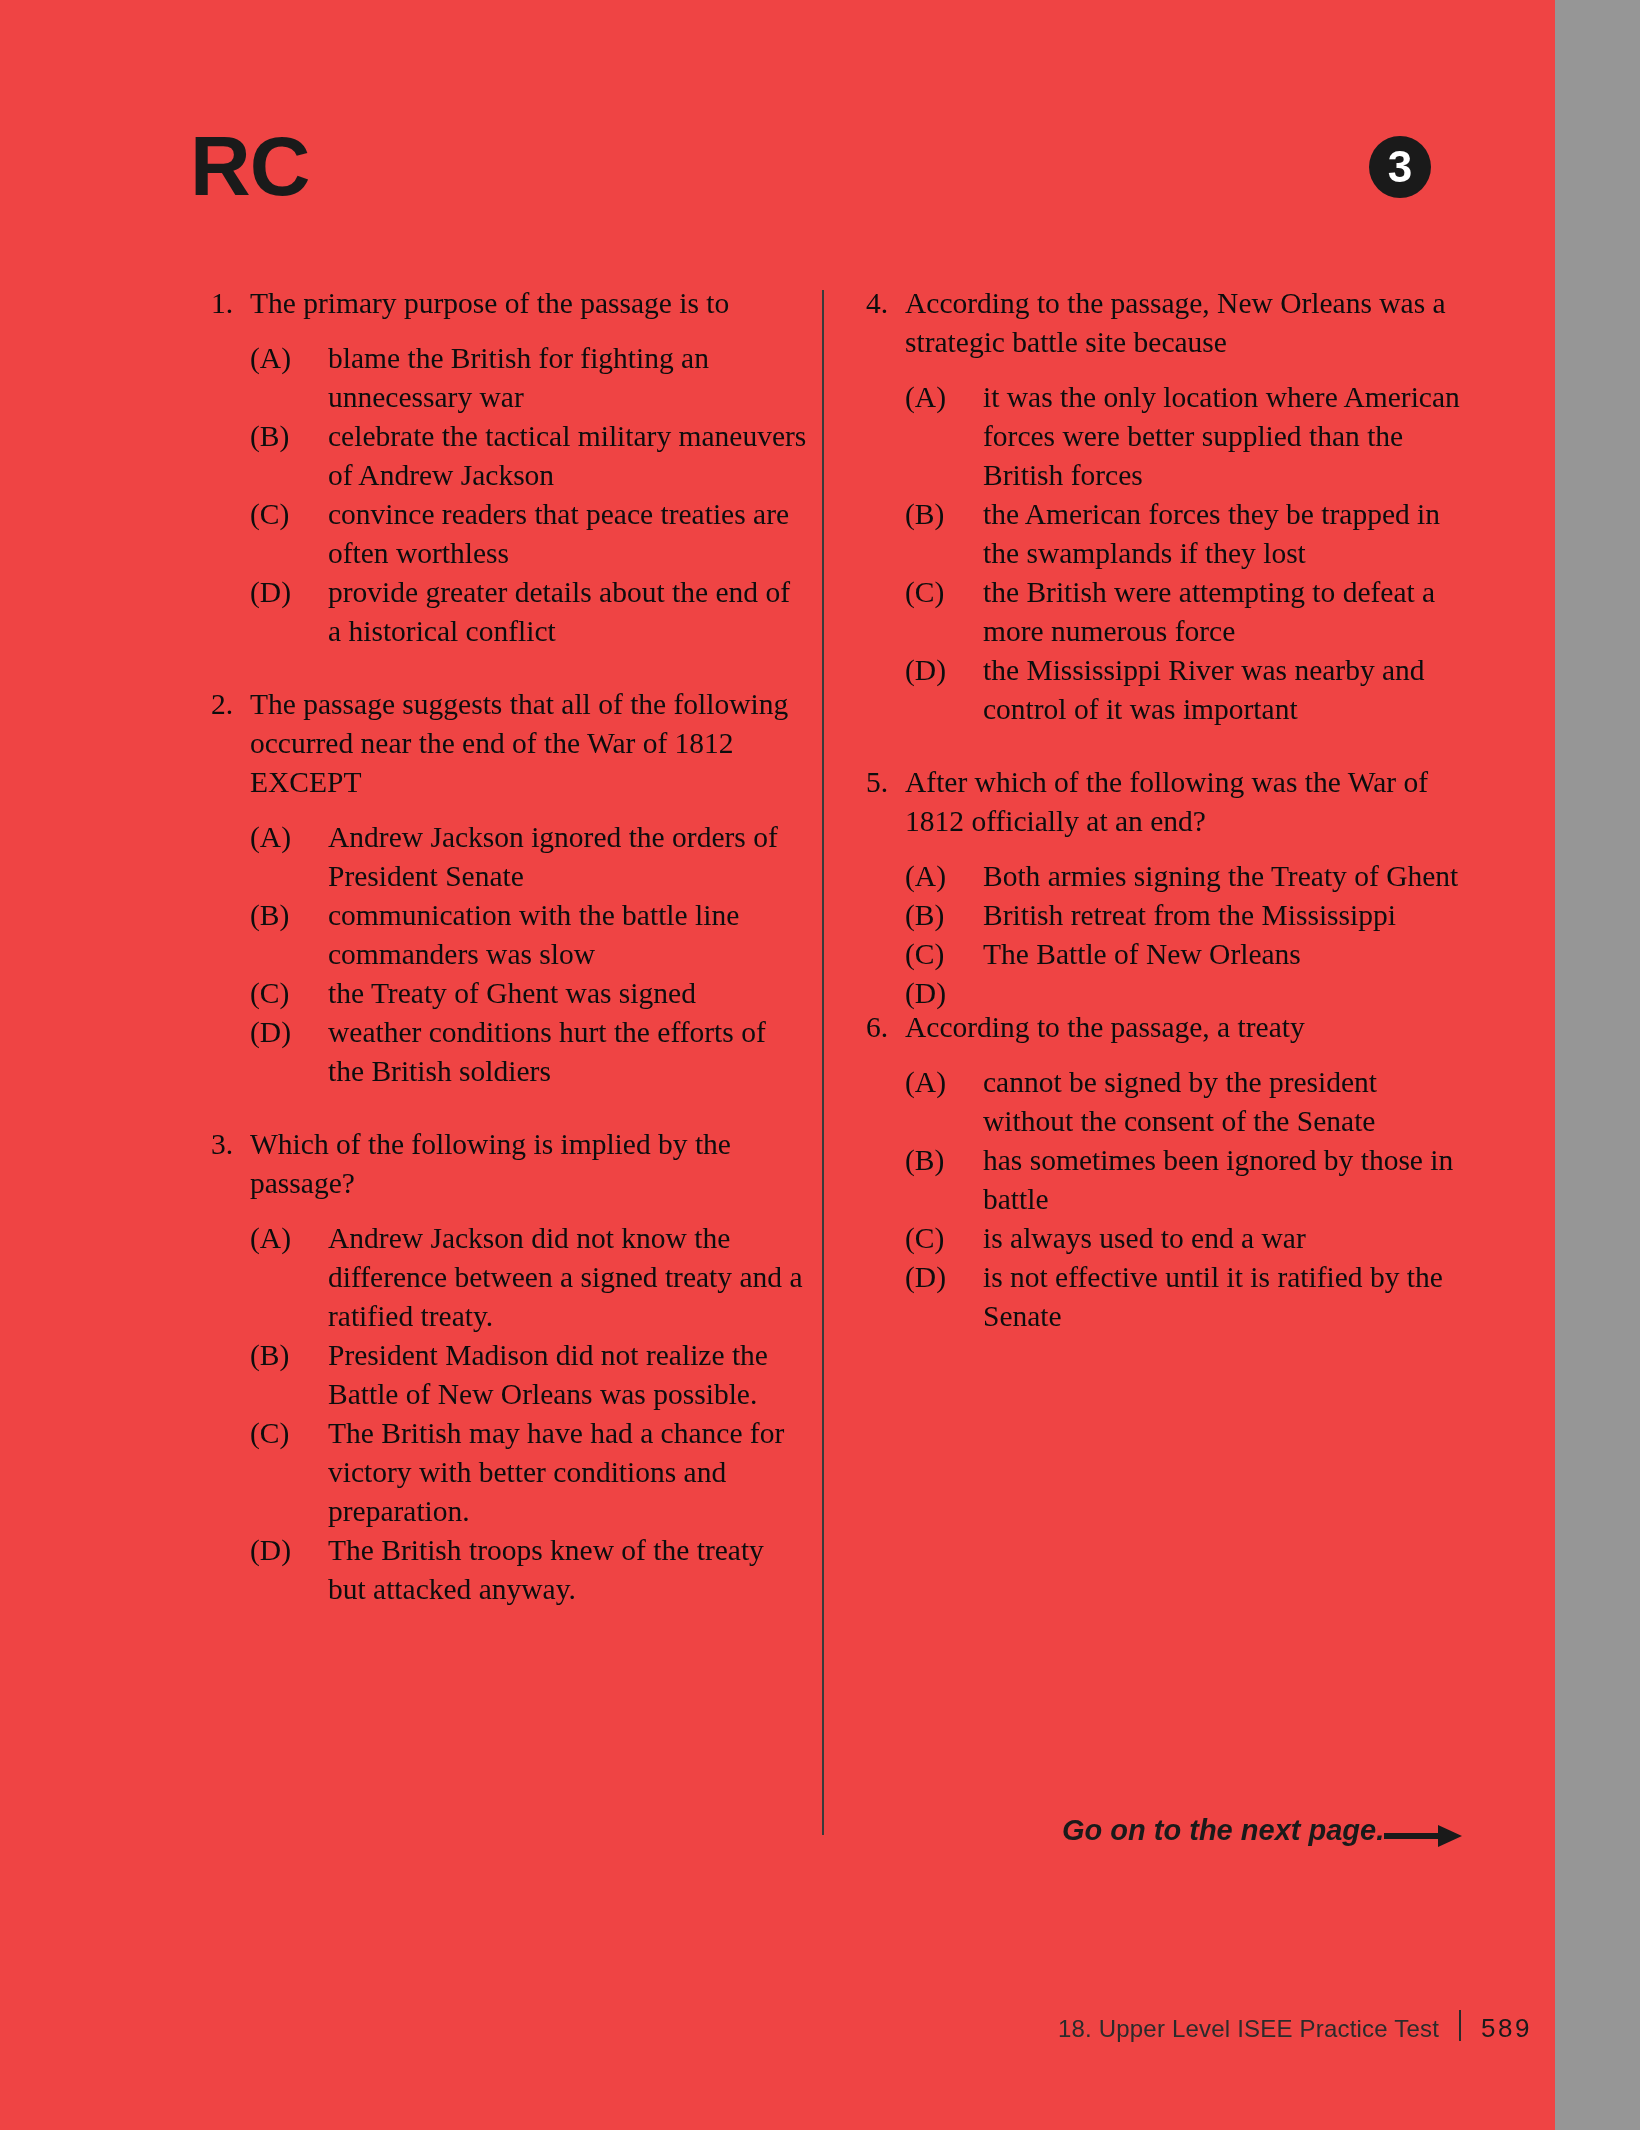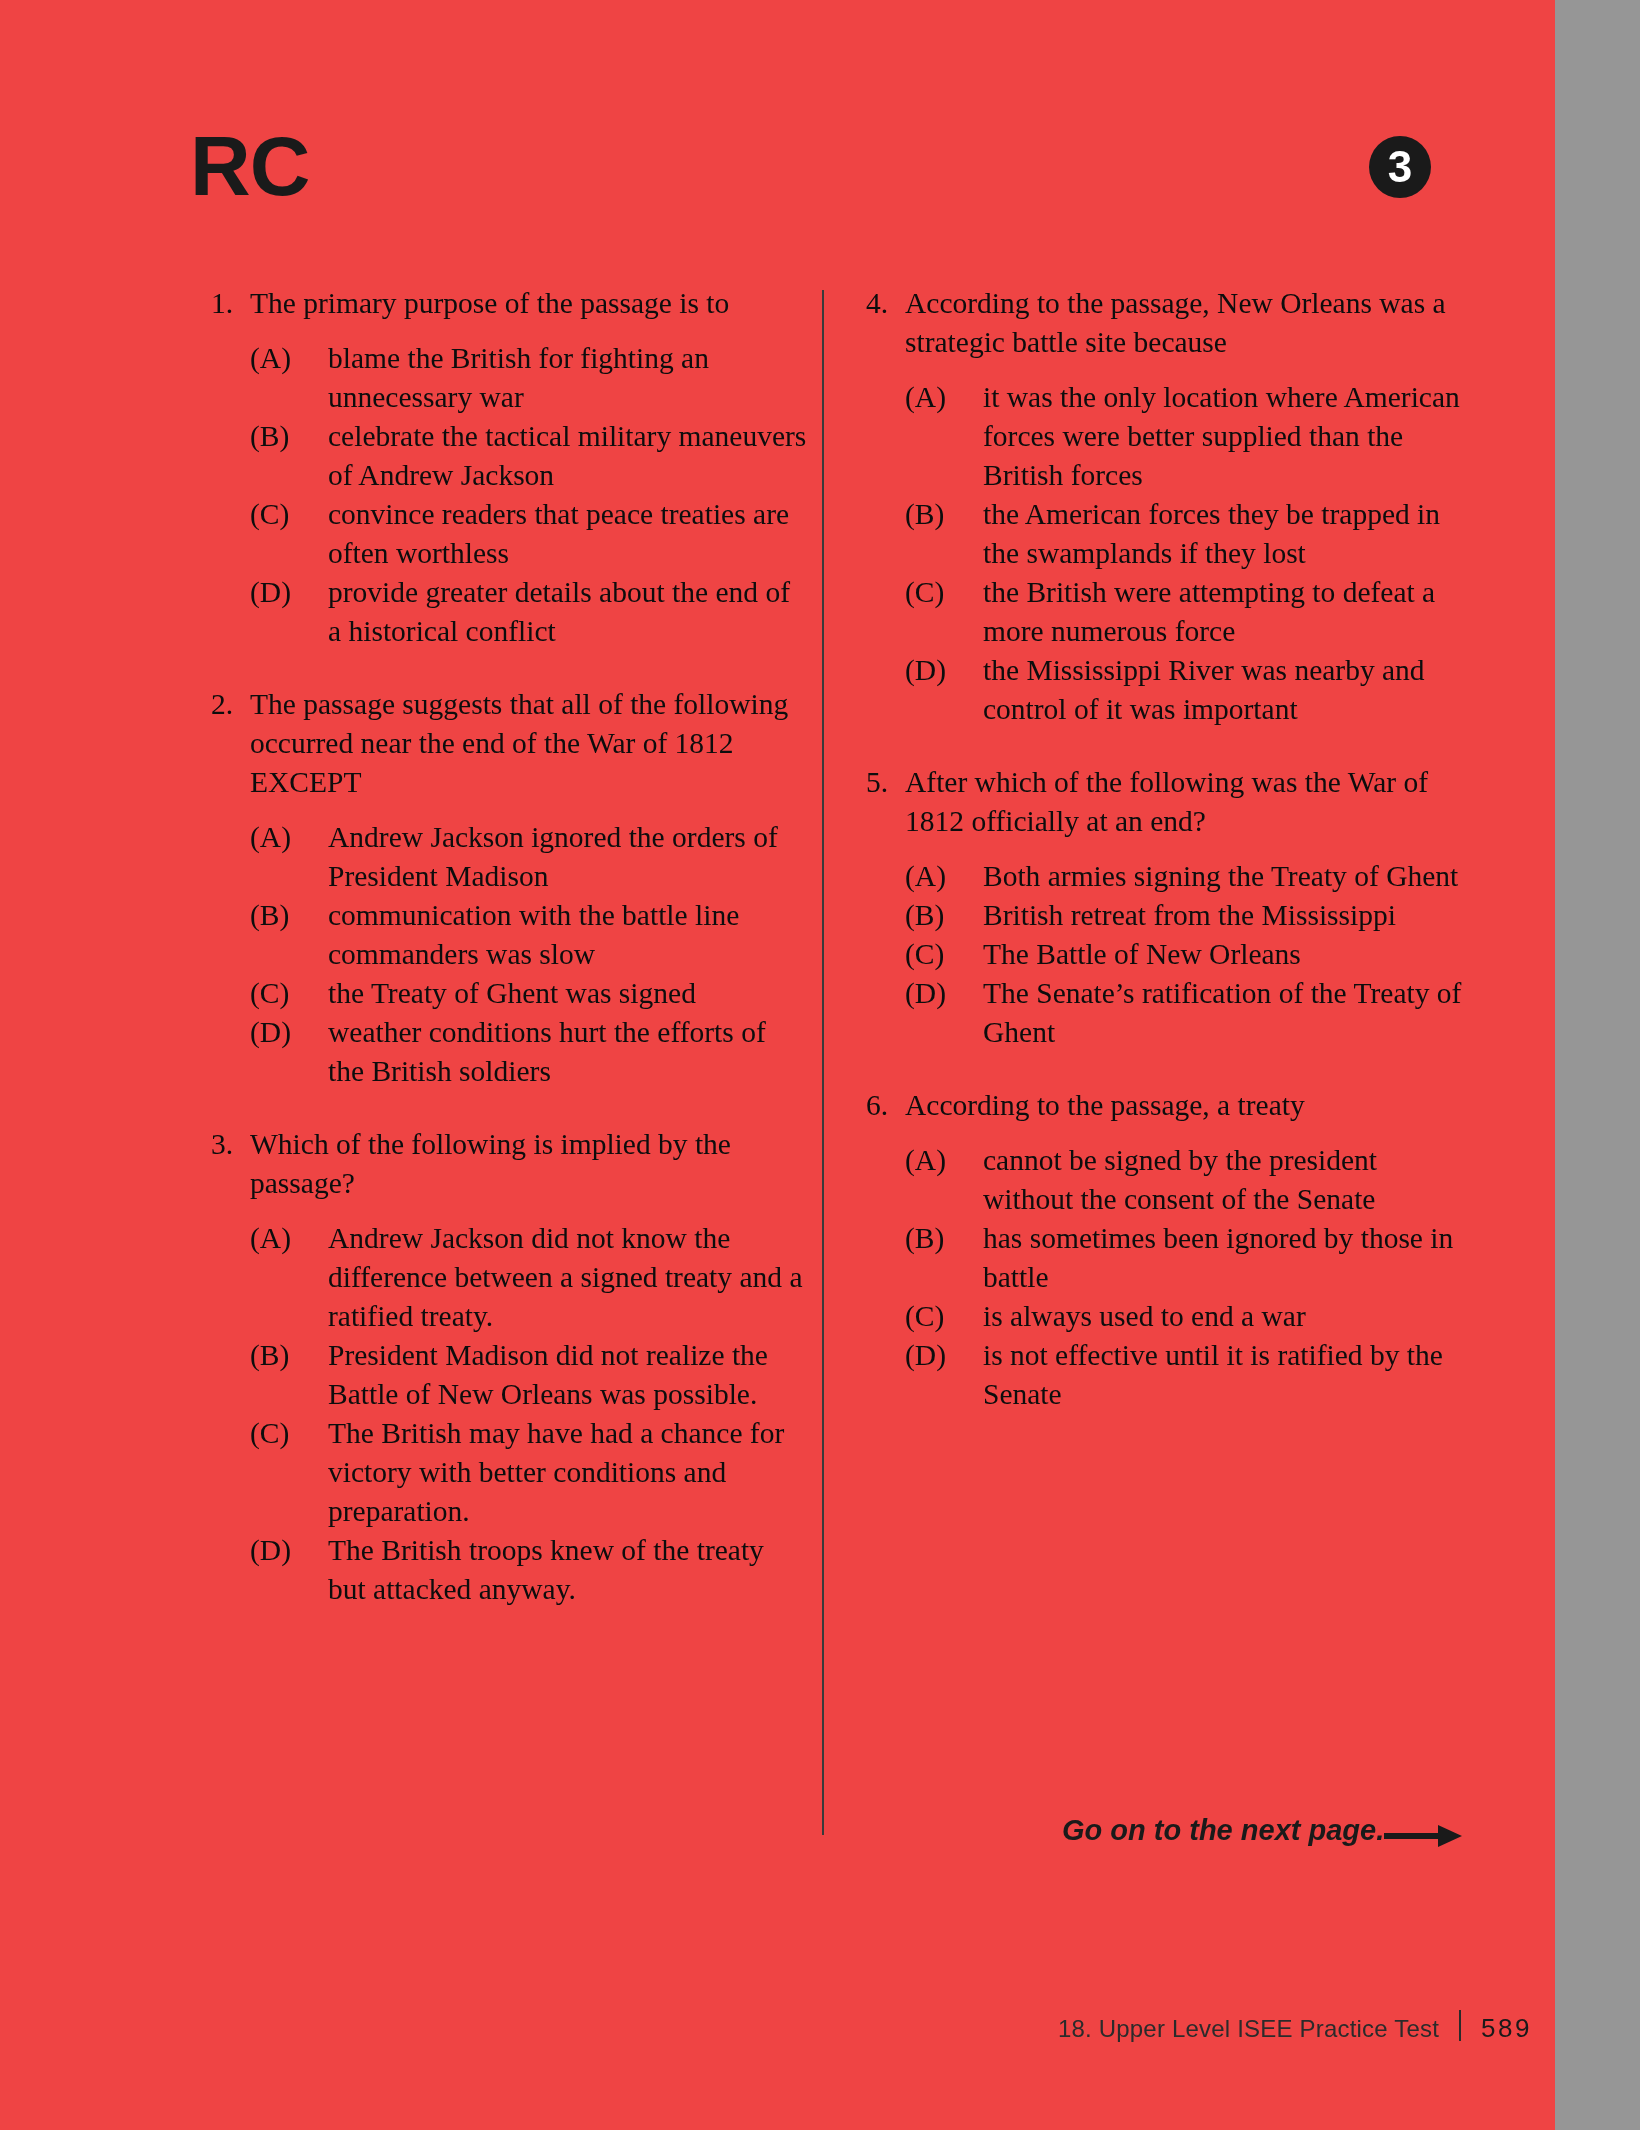--- a/index.html
+++ b/index.html
@@ -229,21 +229,21 @@
         </div>
       </div>
       <div class="question">
         <div class="q-head">
           <span class="q-num">2.</span>
           <span class="q-text">The passage suggests that all of the following occurred near the end of the War of 1812 EXCEPT</span>
         </div>
         <div class="options">
           <div class="option">
             <span class="opt-letter">(A)</span>
-            <span class="opt-text">Andrew Jackson ignored the orders of President Madison</span>
+            <span class="opt-text">Andrew Jackson ignored the orders of President Senate</span>
           </div>
           <div class="option">
             <span class="opt-letter">(B)</span>
             <span class="opt-text">communication with the battle line commanders was slow</span>
           </div>
           <div class="option">
             <span class="opt-letter">(C)</span>
             <span class="opt-text">the Treaty of Ghent was signed</span>
           </div>
           <div class="option">
@@ -315,21 +315,20 @@
           <div class="option">
             <span class="opt-letter">(B)</span>
             <span class="opt-text">British retreat from the Mississippi</span>
           </div>
           <div class="option">
             <span class="opt-letter">(C)</span>
             <span class="opt-text">The Battle of New Orleans</span>
           </div>
           <div class="option">
             <span class="opt-letter">(D)</span>
-            <span class="opt-text">The Senate’s ratification of the Treaty of Ghent</span>
           </div>
         </div>
       </div>
       <div class="question">
         <div class="q-head">
           <span class="q-num">6.</span>
           <span class="q-text">According to the passage, a treaty</span>
         </div>
         <div class="options">
           <div class="option">

